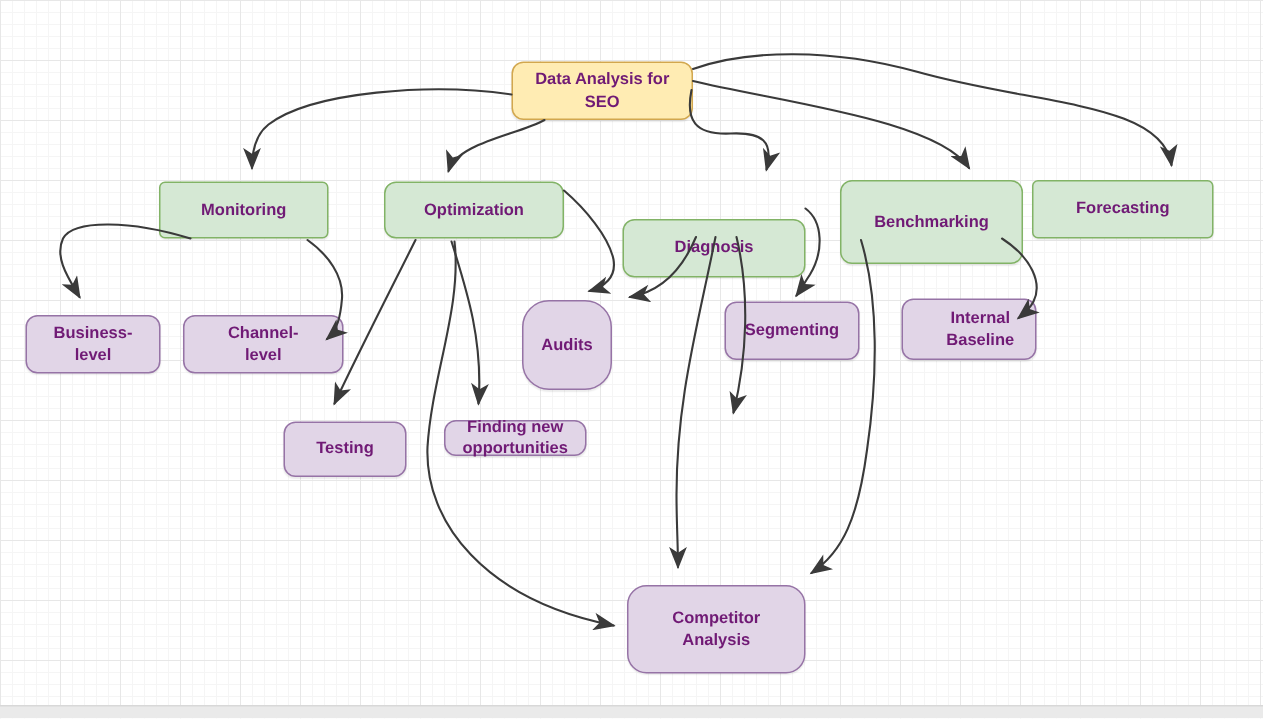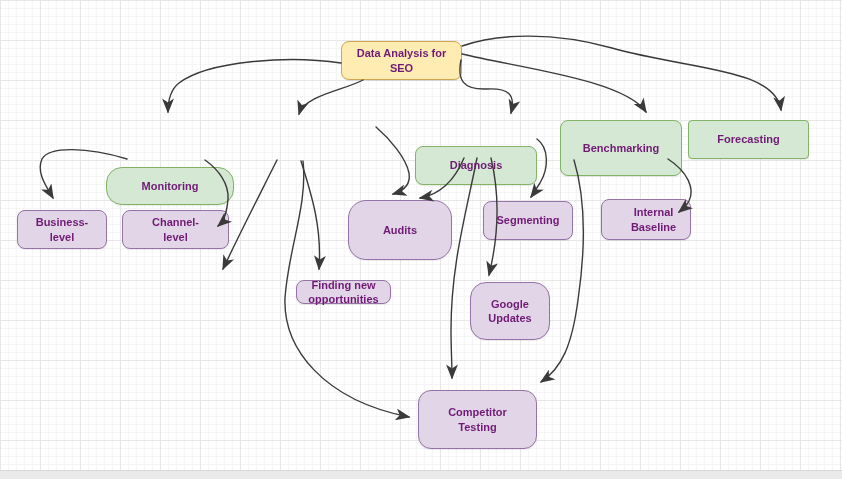--- a/index.html
+++ b/index.html
@@ -29,38 +29,38 @@
     position:absolute;left:0;bottom:0;width:842px;height:9px;
     background:#eaeaea;border-top:1px solid #d8d8d8;box-sizing:border-box;
   }
 </style>
 </head>
 <body>
 
 <div id="stage">
   <div class="node root" style="left: 341px; top: 41px; width: 121px; height: 39px; border-radius: 8px;">Data Analysis for
 SEO</div>
-    <div class="node branch" style="left: 106px; top: 121px; width: 128px; height: 38px; border-radius: 16px; margin-top: 46px;">Monitoring</div>
+    <div class="node branch" style="left: 106px; top: 121px; width: 113px; height: 38px; border-radius: 4px;">Monitoring</div>
+    <div class="node branch" style="left: 256px; top: 121px; width: 120px; height: 38px; border-radius: 8px;">Optimization</div>
     <div class="node branch" style="left: 415px; top: 119px; width: 122px; height: 39px; border-radius: 8px; margin-top: 27px;">Diagnosis</div>
     <div class="node branch" style="left: 560px; top: 120px; width: 122px; height: 56px; border-radius: 8px;">Benchmarking</div>
     <div class="node branch" style="left: 688px; top: 120px; width: 121px; height: 39px; border-radius: 4px;">Forecasting</div>
     <div class="node leaf" style="left: 17px; top: 210px; width: 90px; height: 39px; border-radius: 8px;">Business-
 level</div>
     <div class="node leaf" style="left: 122px; top: 210px; width: 107px; height: 39px; border-radius: 8px;">Channel-
 level</div>
-    <div class="node leaf" style="left: 348px; top: 200px; width: 104px; height: 60px; border-radius: 18px;">Audits</div>
+    <div class="node leaf" style="left: 348px; top: 200px; width: 60px; height: 60px; border-radius: 18px;">Audits</div>
     <div class="node leaf" style="left: 483px; top: 201px; width: 90px; height: 39px; border-radius: 8px;">Segmenting</div>
     <div class="node leaf" style="left: 601px; top: 199px; width: 90px; height: 41px; border-radius: 8px; padding-left: 15px;">Internal
 Baseline</div>
+    <div class="node leaf" style="left: 189px; top: 281px; width: 82px; height: 37px; border-radius: 8px;">Testing</div>
     <div class="node leaf" style="left: 296px; top: 280px; width: 95px; height: 24px; border-radius: 8px;">Finding new
 opportunities</div>
-    <div class="node leaf" style="left: 470px; top: 282px; width: 80px; height: 58px; border-radius: 16px;">Google
-Updates</div>
     <div class="node leaf" style="left: 418px; top: 390px; width: 119px; height: 59px; border-radius: 13px;">Competitor
-Testing</div>
+Analysis</div>
     <svg id="edges" width="842" height="479" viewBox="0 0 842 479">
     <defs>
       <marker id="ah" viewBox="0 0 10 8" refX="9" refY="4" markerWidth="11" markerHeight="8.5" orient="auto-start-reverse">
         <path d="M0,0 L10,4 L0,8 L2.6,4 Z" fill="#3a3a3a"></path>
       </marker>
     </defs>
   <path d="M 341 63 C 288 55 208 61 179 83 C 170 90 168 101 168 112" class="edge" marker-end="url(#ah)"></path>
       <path d="M 363 80 C 345 90 305 95 299 114" class="edge" marker-end="url(#ah)"></path>
       <path d="M 461 60 C 457 80 463 90 487 89 C 508 88 516 94 511 113" class="edge" marker-end="url(#ah)"></path>
       <path d="M 462 54 C 520 68 625 80 646 112" class="edge" marker-end="url(#ah)"></path>

